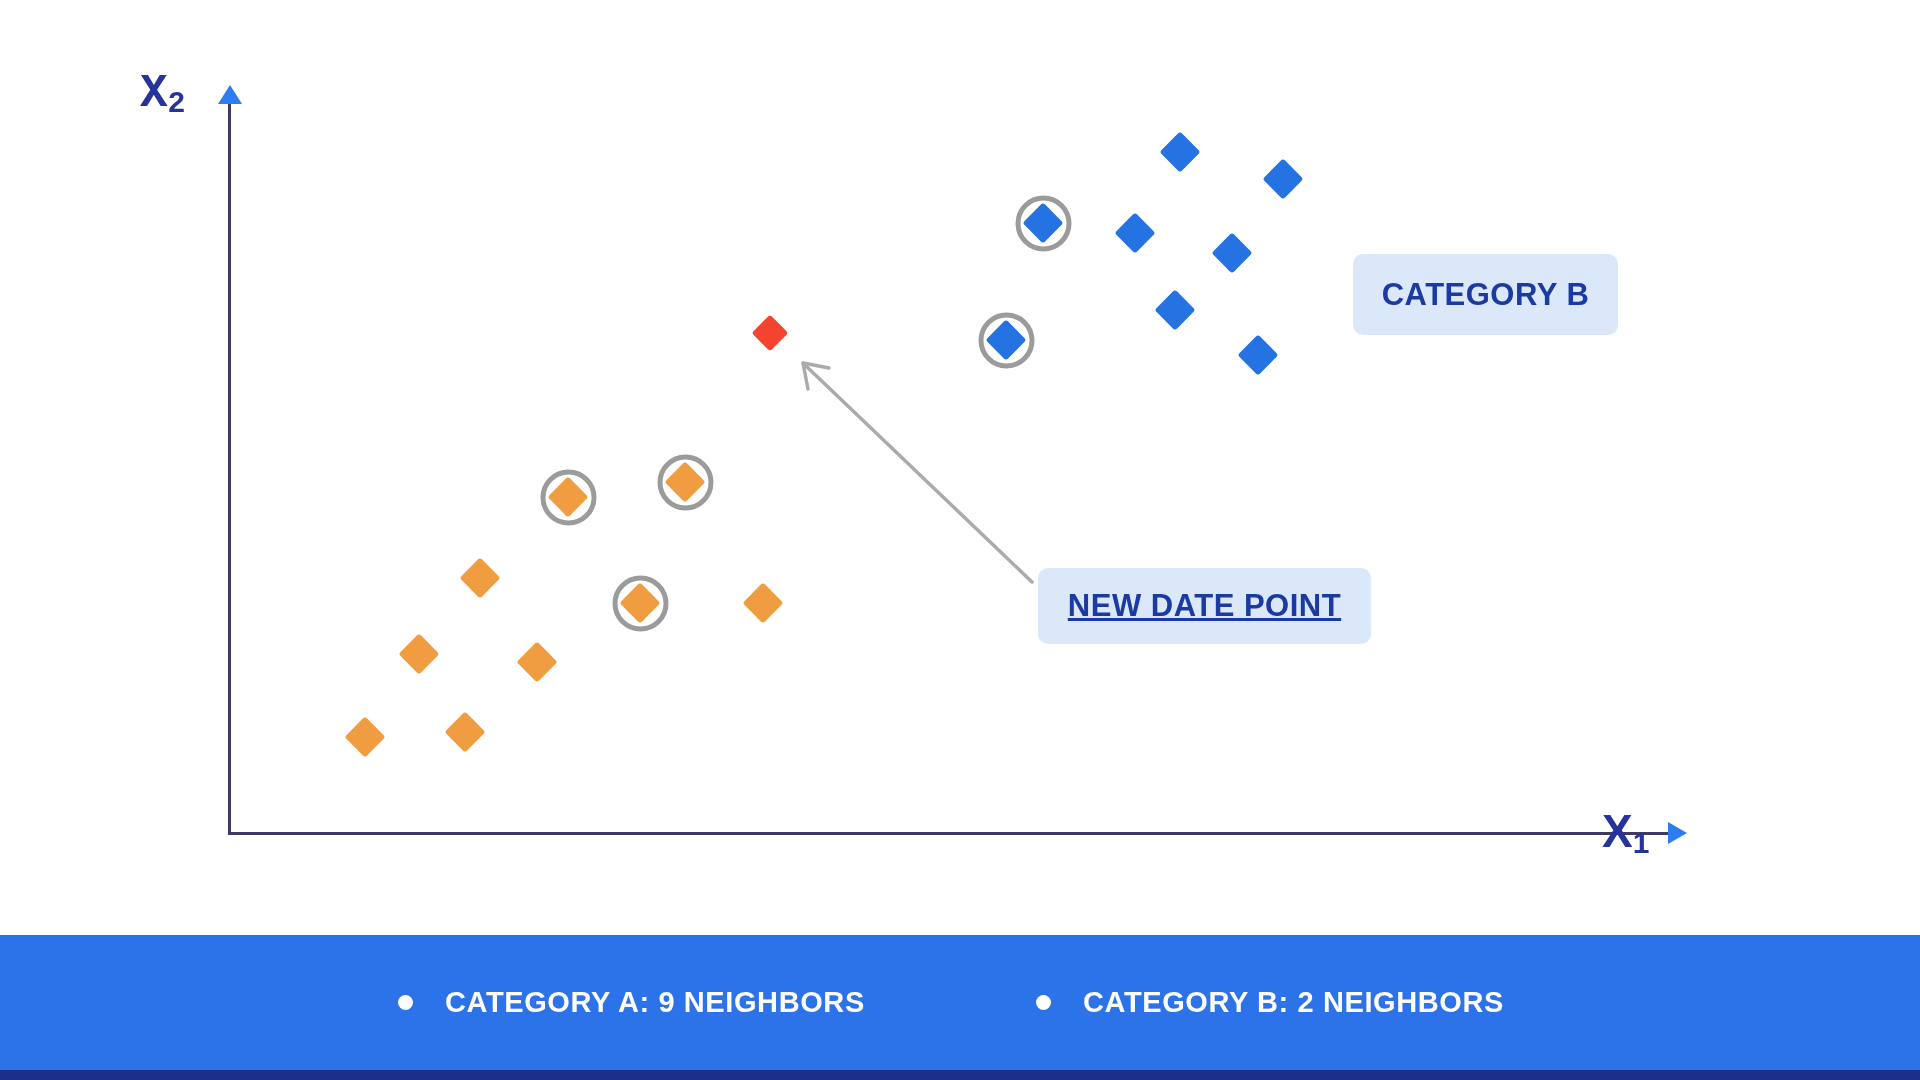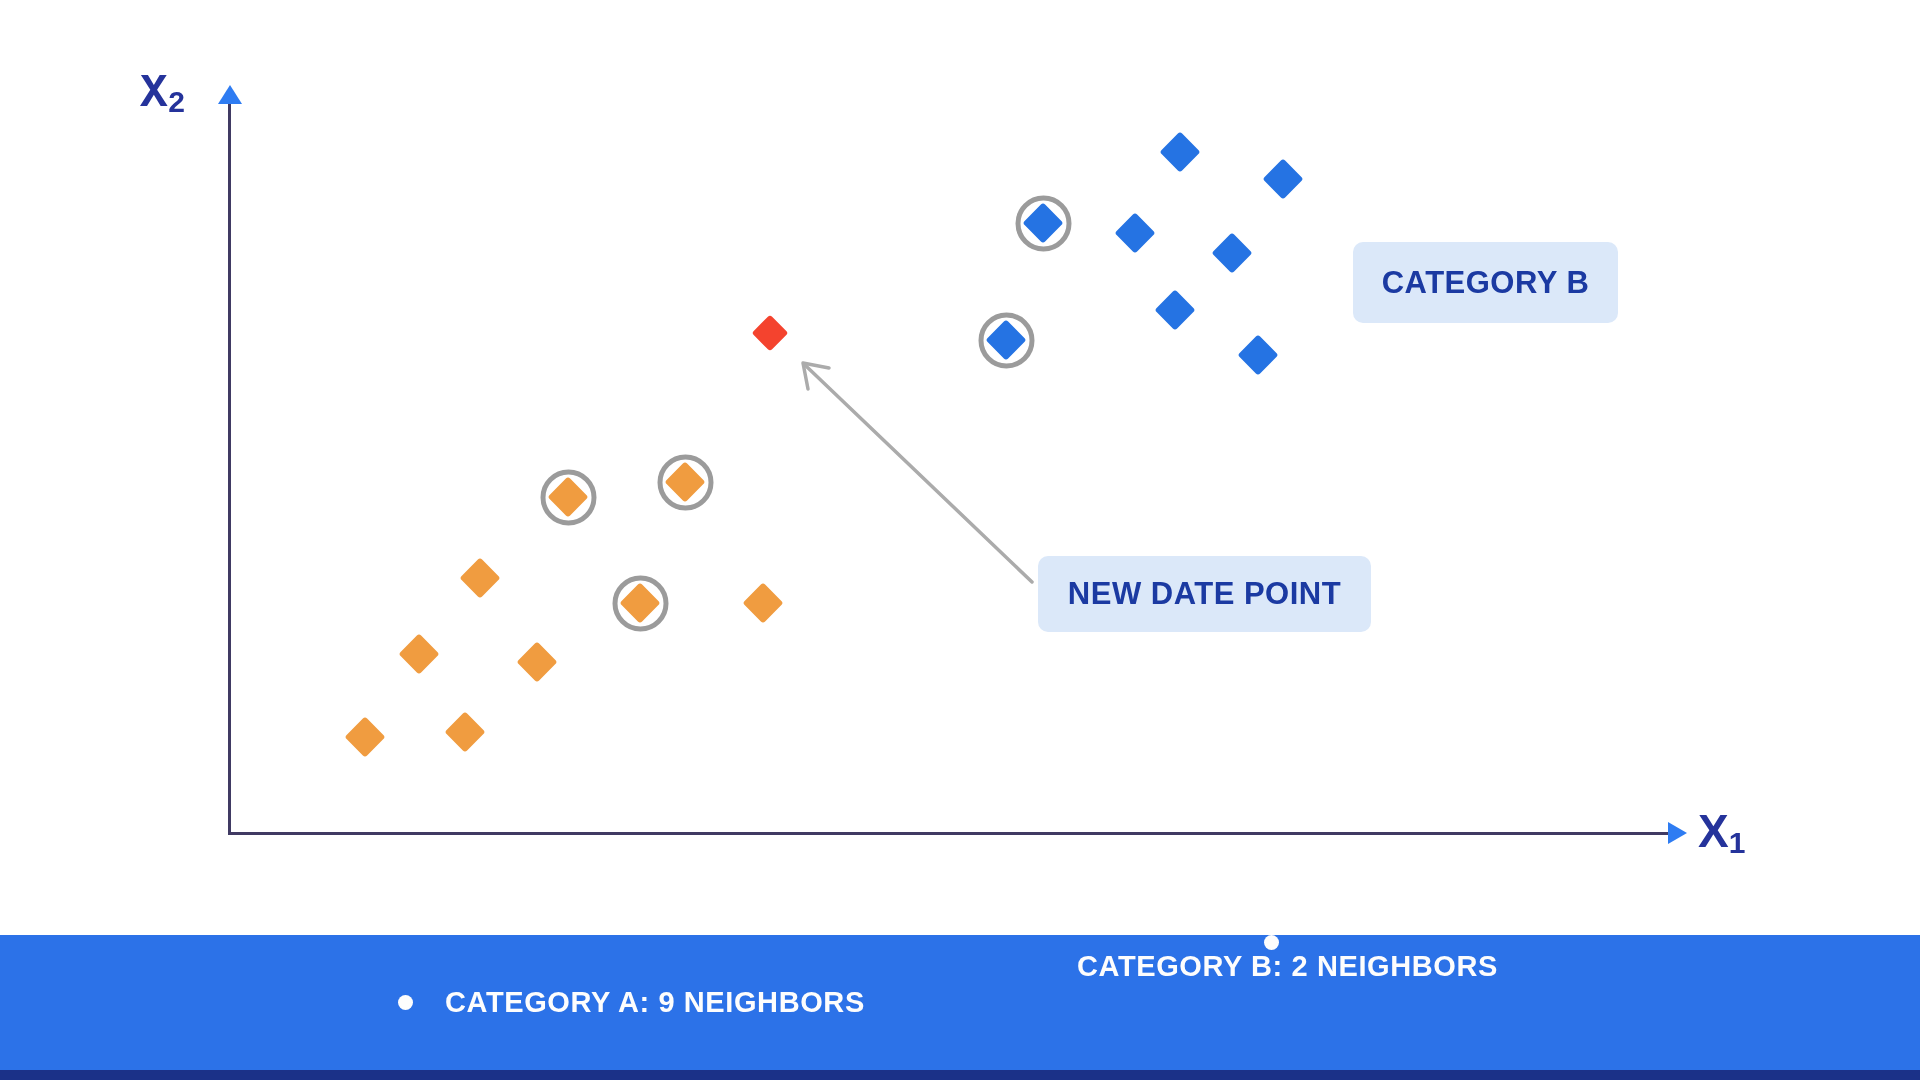--- a/index.html
+++ b/index.html
@@ -17,46 +17,46 @@
     border-bottom:19px solid #2e7cf2;
   }
   .arrow-right {
     position:absolute; left:1668px; top:822px; width:0; height:0;
     border-top:11px solid transparent; border-bottom:11px solid transparent;
     border-left:19px solid #2e7cf2;
   }
   .axis-label { position:absolute; font-weight:bold; color:#25339b; font-size:46px; }
   .axis-label .sub { font-size:30px; vertical-align:-6px; }
   .axis-label.y { left:140px; top:68px;font-family:Liberation Mono, monospace; }
-  .axis-label.x { left:1698px; top:804px; }
+  .axis-label.x { left:1602px; top:804px; }
 
   
   .pt { position:absolute; transform:translate(-50%,-50%); display:flex; align-items:center; justify-content:center; }
   .diamond { width:29px; height:29px; transform:rotate(45deg); border-radius:3px; }
   .diamond.small { width:26px; height:26px; }
   .neighbor-circle { position:absolute; width:56px; height:56px; border:5px solid #9b9b9b; border-radius:50%; background:transparent; }
 
   
   .tag {
     position:absolute; background:#dbe8f9; border-radius:10px;
     display:flex; align-items:center; justify-content:center;
-    color:#1b3aa2; font-weight:bold; font-size:31px; letter-spacing:0.5px;
+    color:#1b3aa2; font-weight:bold; font-size:31px; letter-spacing:0.5px;margin-top:12px;
   }
   .tag.category-b { left:1353px; top:242px; width:265px; height:81px; }
-  .tag.new-point  { left:1038px; top:556px; width:333px; height:76px; }
+  .tag.new-point  { left:1038px; top:556px; width:333px; height:76px;text-decoration:underline; }
   .tag.category-a { left:629px;  top:708px; width:270px; height:83px; }
 
   .annotation-svg { position:absolute; left:0; top:0; width:1920px; height:1080px; pointer-events:none; }
 
   
   .footer-bar { position:absolute; left:0; top:935px; width:1920px; height:135px; background:#2c72e8; }
   .footer-strip { position:absolute; left:0; top:1070px; width:1920px; height:10px; background:#1b3188; }
   .legend-item { position:absolute; top:0; height:135px; display:flex; align-items:center; }
   .legend-item.a { left:398px; }
-  .legend-item.b { left:1077px;flex-direction:column; }
+  .legend-item.b { left:1036px; }
   .bullet { width:15px; height:15px; border-radius:50%; background:#fdfdfd; margin-right:32px; flex:0 0 auto; }
   .legend-text { color:#fdfdfd; font-weight:bold; font-size:29px; letter-spacing:0.6px; white-space:nowrap; }
 </style>
 </head>
 <body>
 
 <div class="canvas">
 
   <div class="y-axis-line"></div>
   <div class="x-axis-line"></div>

